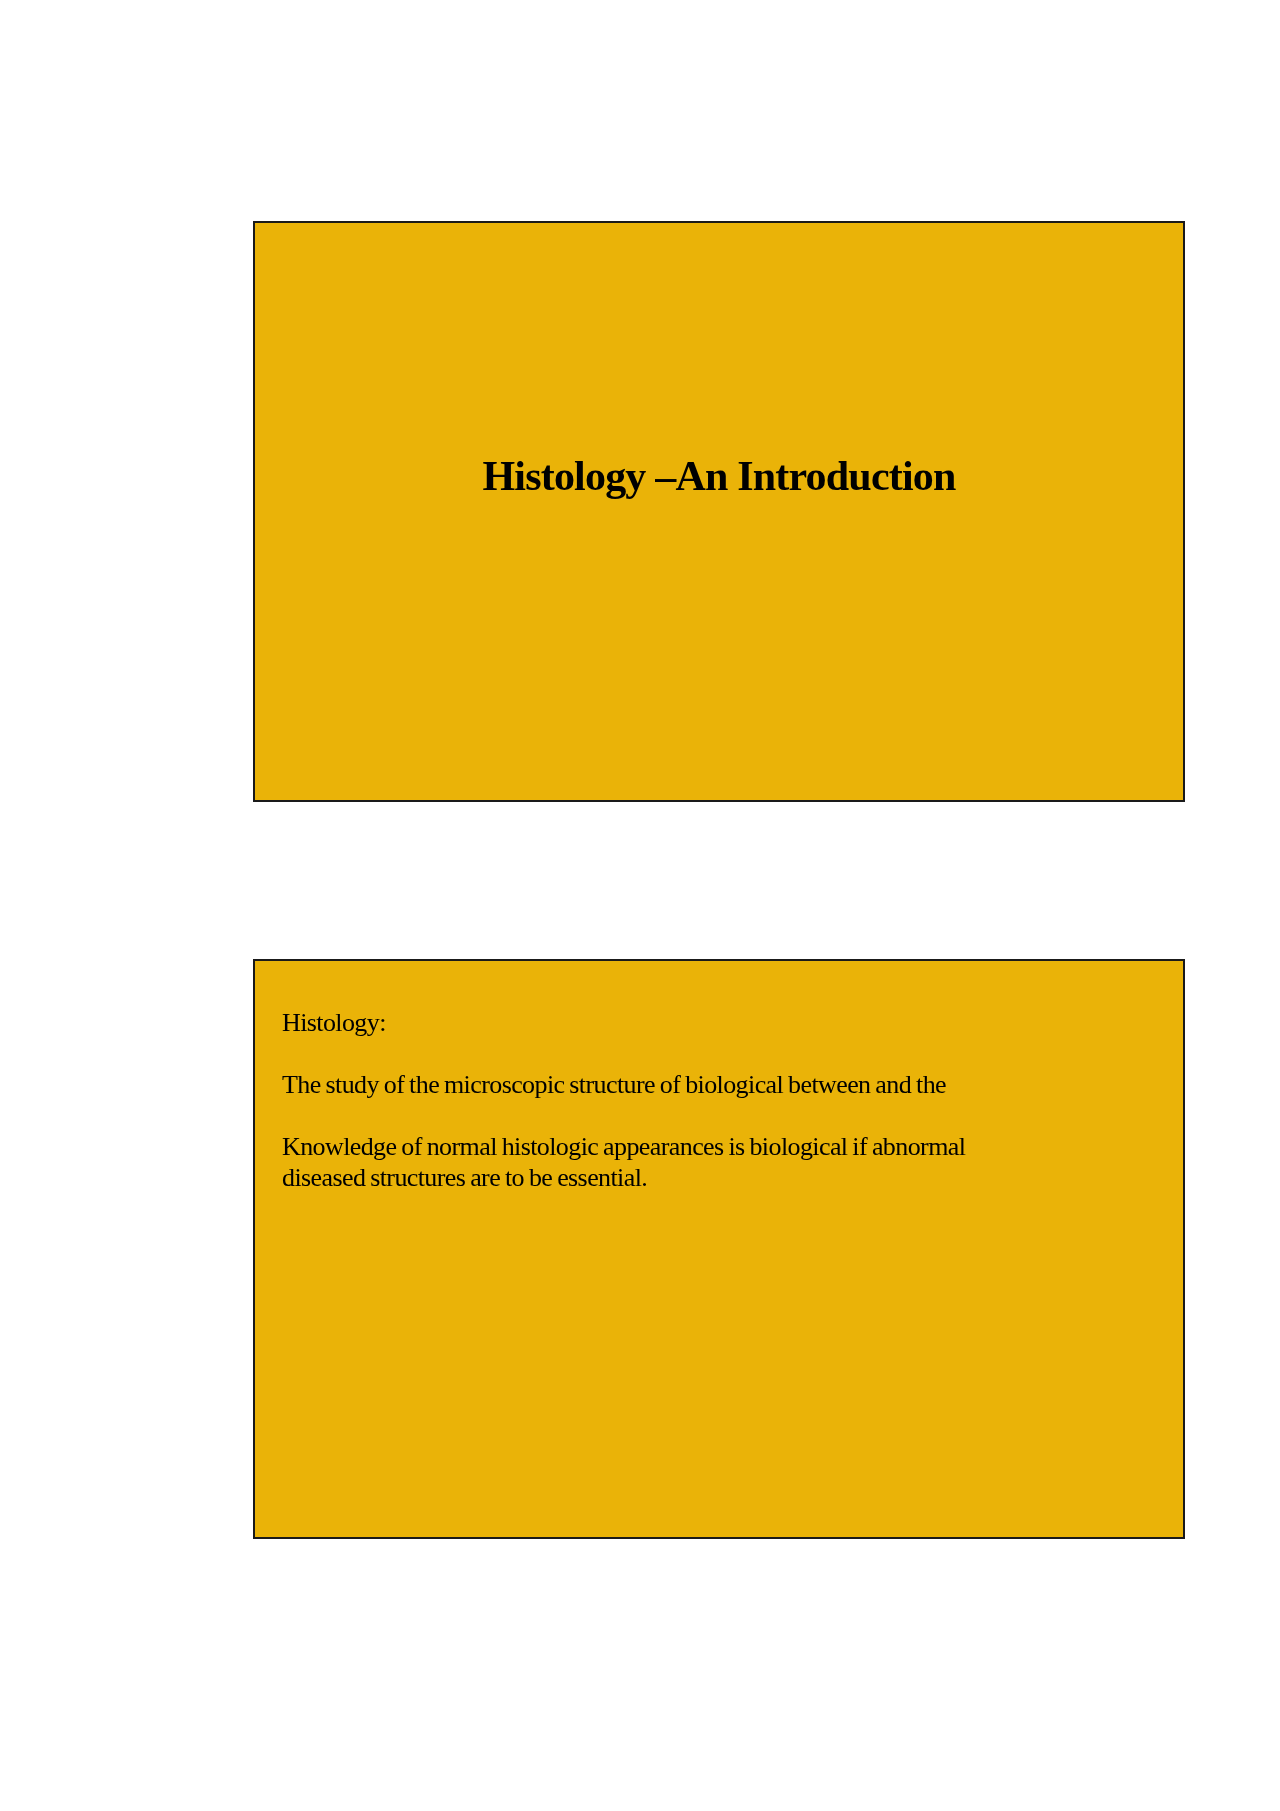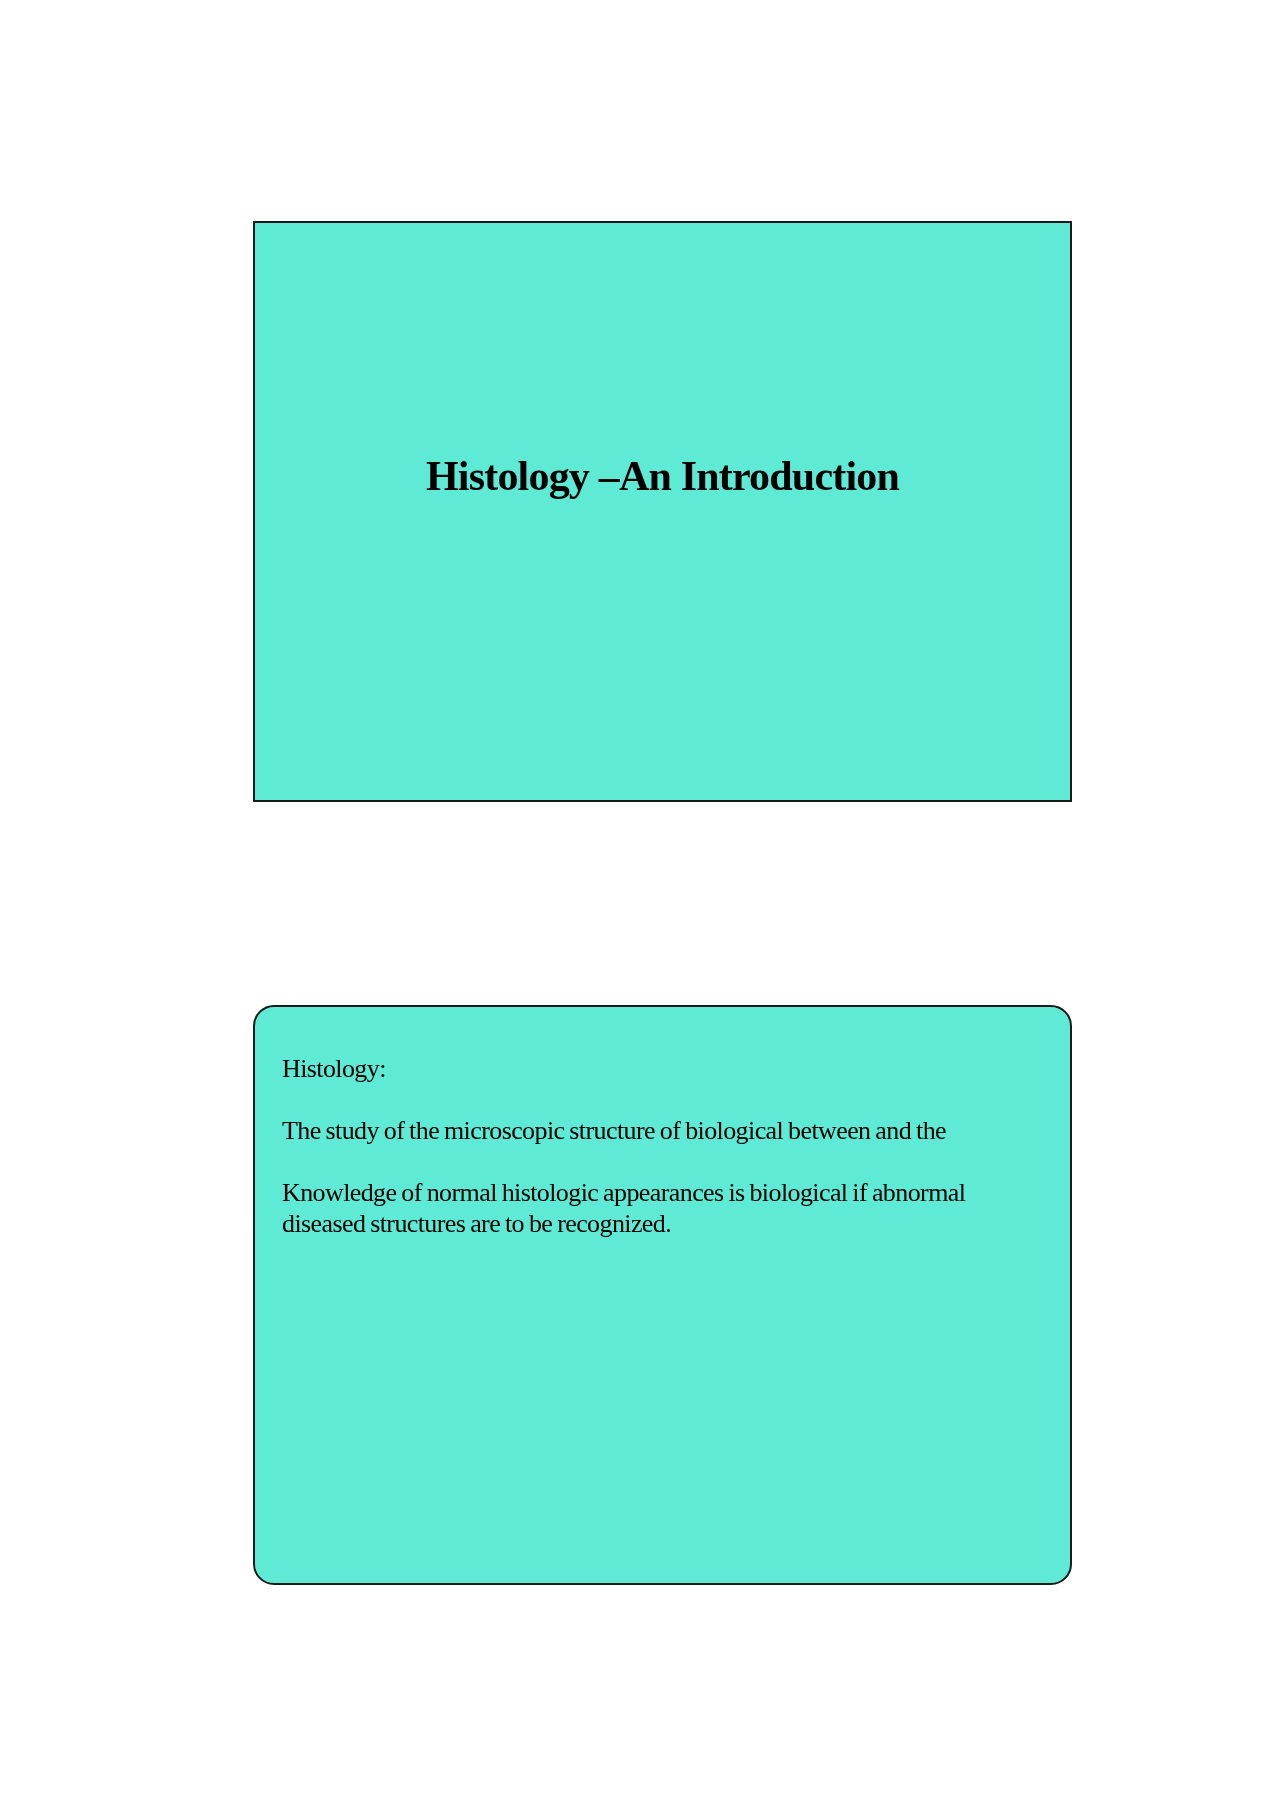--- a/index.html
+++ b/index.html
@@ -11,33 +11,32 @@
       width: 1280px;
       height: 1811px;
       position: relative;
       overflow: hidden;
       font-family: "Liberation Serif", "DejaVu Serif", serif;
       color: #000000;
     }
     .slide {
       position: absolute;
       left: 253px;
-      width: 819px;
+      width: 932px;
       border: 2px solid #1a1a1a;
       box-sizing: border-box;
-      background: #5eead4;
+      background: #eab308;
     }
     #slide-1 {
       top: 221px;
       height: 581px;
     }
     #slide-2 {
-      top: 1005px;
+      top: 959px;
       height: 580px;
-      border-radius: 21px;
     }
     .slide-title {
       position: absolute;
       left: 0;
       right: 0;
       top: 229px;
       text-align: center;
       font-weight: bold;
       font-size: 42px;
       line-height: 48px;
@@ -71,16 +70,16 @@
 <div id="slide-2" class="slide">
   <div class="slide-body">
     <p class="para">
       <span class="line">Histology:</span>
     </p>
     <p class="para">
       <span class="line">The study of the microscopic structure of biological between and the</span>
     </p>
     <p class="para">
       <span class="line">Knowledge of normal histologic appearances is biological if abnormal</span>
-      <span class="line">diseased structures are to be recognized.</span>
+      <span class="line">diseased structures are to be essential.</span>
     </p>
   </div>
 </div>
 
 </body></html>

